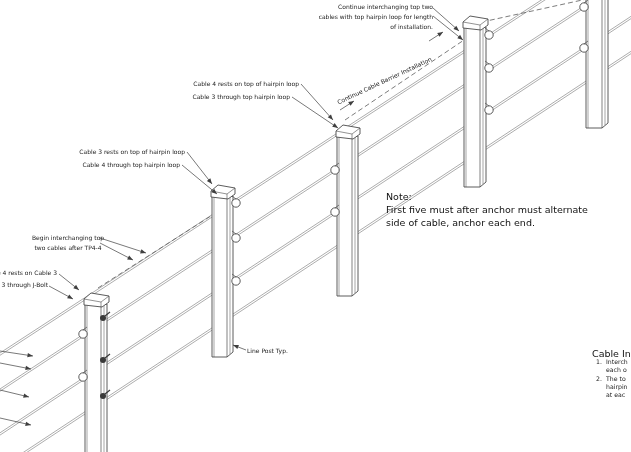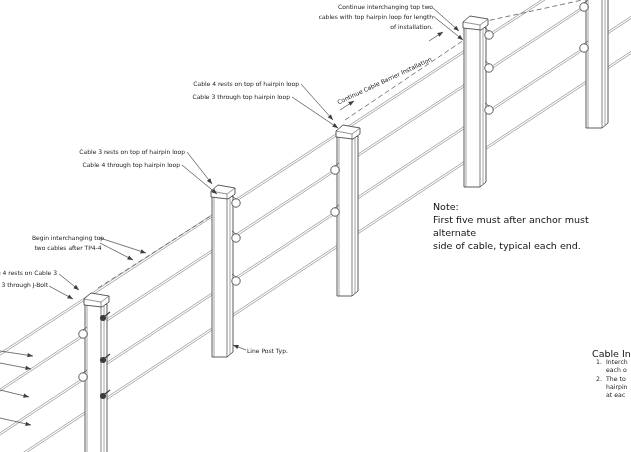--- a/index.html
+++ b/index.html
@@ -4,21 +4,21 @@
 <style>
   html,body{margin:0;padding:0;background:#fff;}
   .stage{
     position:relative;width:631px;height:452px;background:#fff;
     overflow:hidden;font-family:"DejaVu Sans",sans-serif;color:#1c1c1c;
   }
   svg{position:absolute;left:0;top:0;}
   .ann{position:absolute;font-size:6px;line-height:10px;color:#1c1c1c;white-space:nowrap;}
   .ann.r{text-align:right;}
   .ann.c{text-align:center;}
-  .note{position:absolute;left:386px;top:200px;font-size:9.5px;line-height:13px;color:#111;margin-left:47px;}
+  .note{position:absolute;left:386px;top:190px;font-size:9.5px;line-height:13px;color:#111;}
   .rot{position:absolute;left:336px;top:99px;font-size:6px;color:#1c1c1c;
        transform:rotate(-25deg);transform-origin:0 0;white-space:nowrap;}
   .ci-title{position:absolute;left:592px;top:348px;font-size:9.5px;color:#111;white-space:nowrap;}
   .ci-line{position:absolute;font-size:6.2px;line-height:8px;color:#1c1c1c;white-space:nowrap;}
 </style>
 </head>
 <body>
 
 <div class="stage">
 
@@ -166,21 +166,21 @@
   <div class="ann r" style="right:574px;top:268px;">Cable 4 rests on Cable 3</div>
   <div class="ann r" style="right:583px;top:280px;">Cable 3 through J-Bolt</div>
 
   <div class="ann" style="left:247px;top:346px;">Line Post Typ.</div>
 
   <div class="rot">Continue Cable Barrier Installation</div>
 
   <div class="note">
     <div>Note:</div>
     <div>First five must after anchor must alternate</div>
-    <div>side of cable, typical each end.</div>
+    <div>side of cable, anchor each end.</div>
   </div>
 
   <div class="ci-title">Cable In</div>
   <div class="ci-line" style="left:596px;top:358px;">1.</div>
   <div class="ci-line" style="left:606px;top:358px;">Interch</div>
   <div class="ci-line" style="left:606px;top:366px;">each o</div>
   <div class="ci-line" style="left:596px;top:375px;">2.</div>
   <div class="ci-line" style="left:606px;top:375px;">The to</div>
   <div class="ci-line" style="left:606px;top:383px;">hairpin</div>
   <div class="ci-line" style="left:606px;top:391px;">at eac</div>

